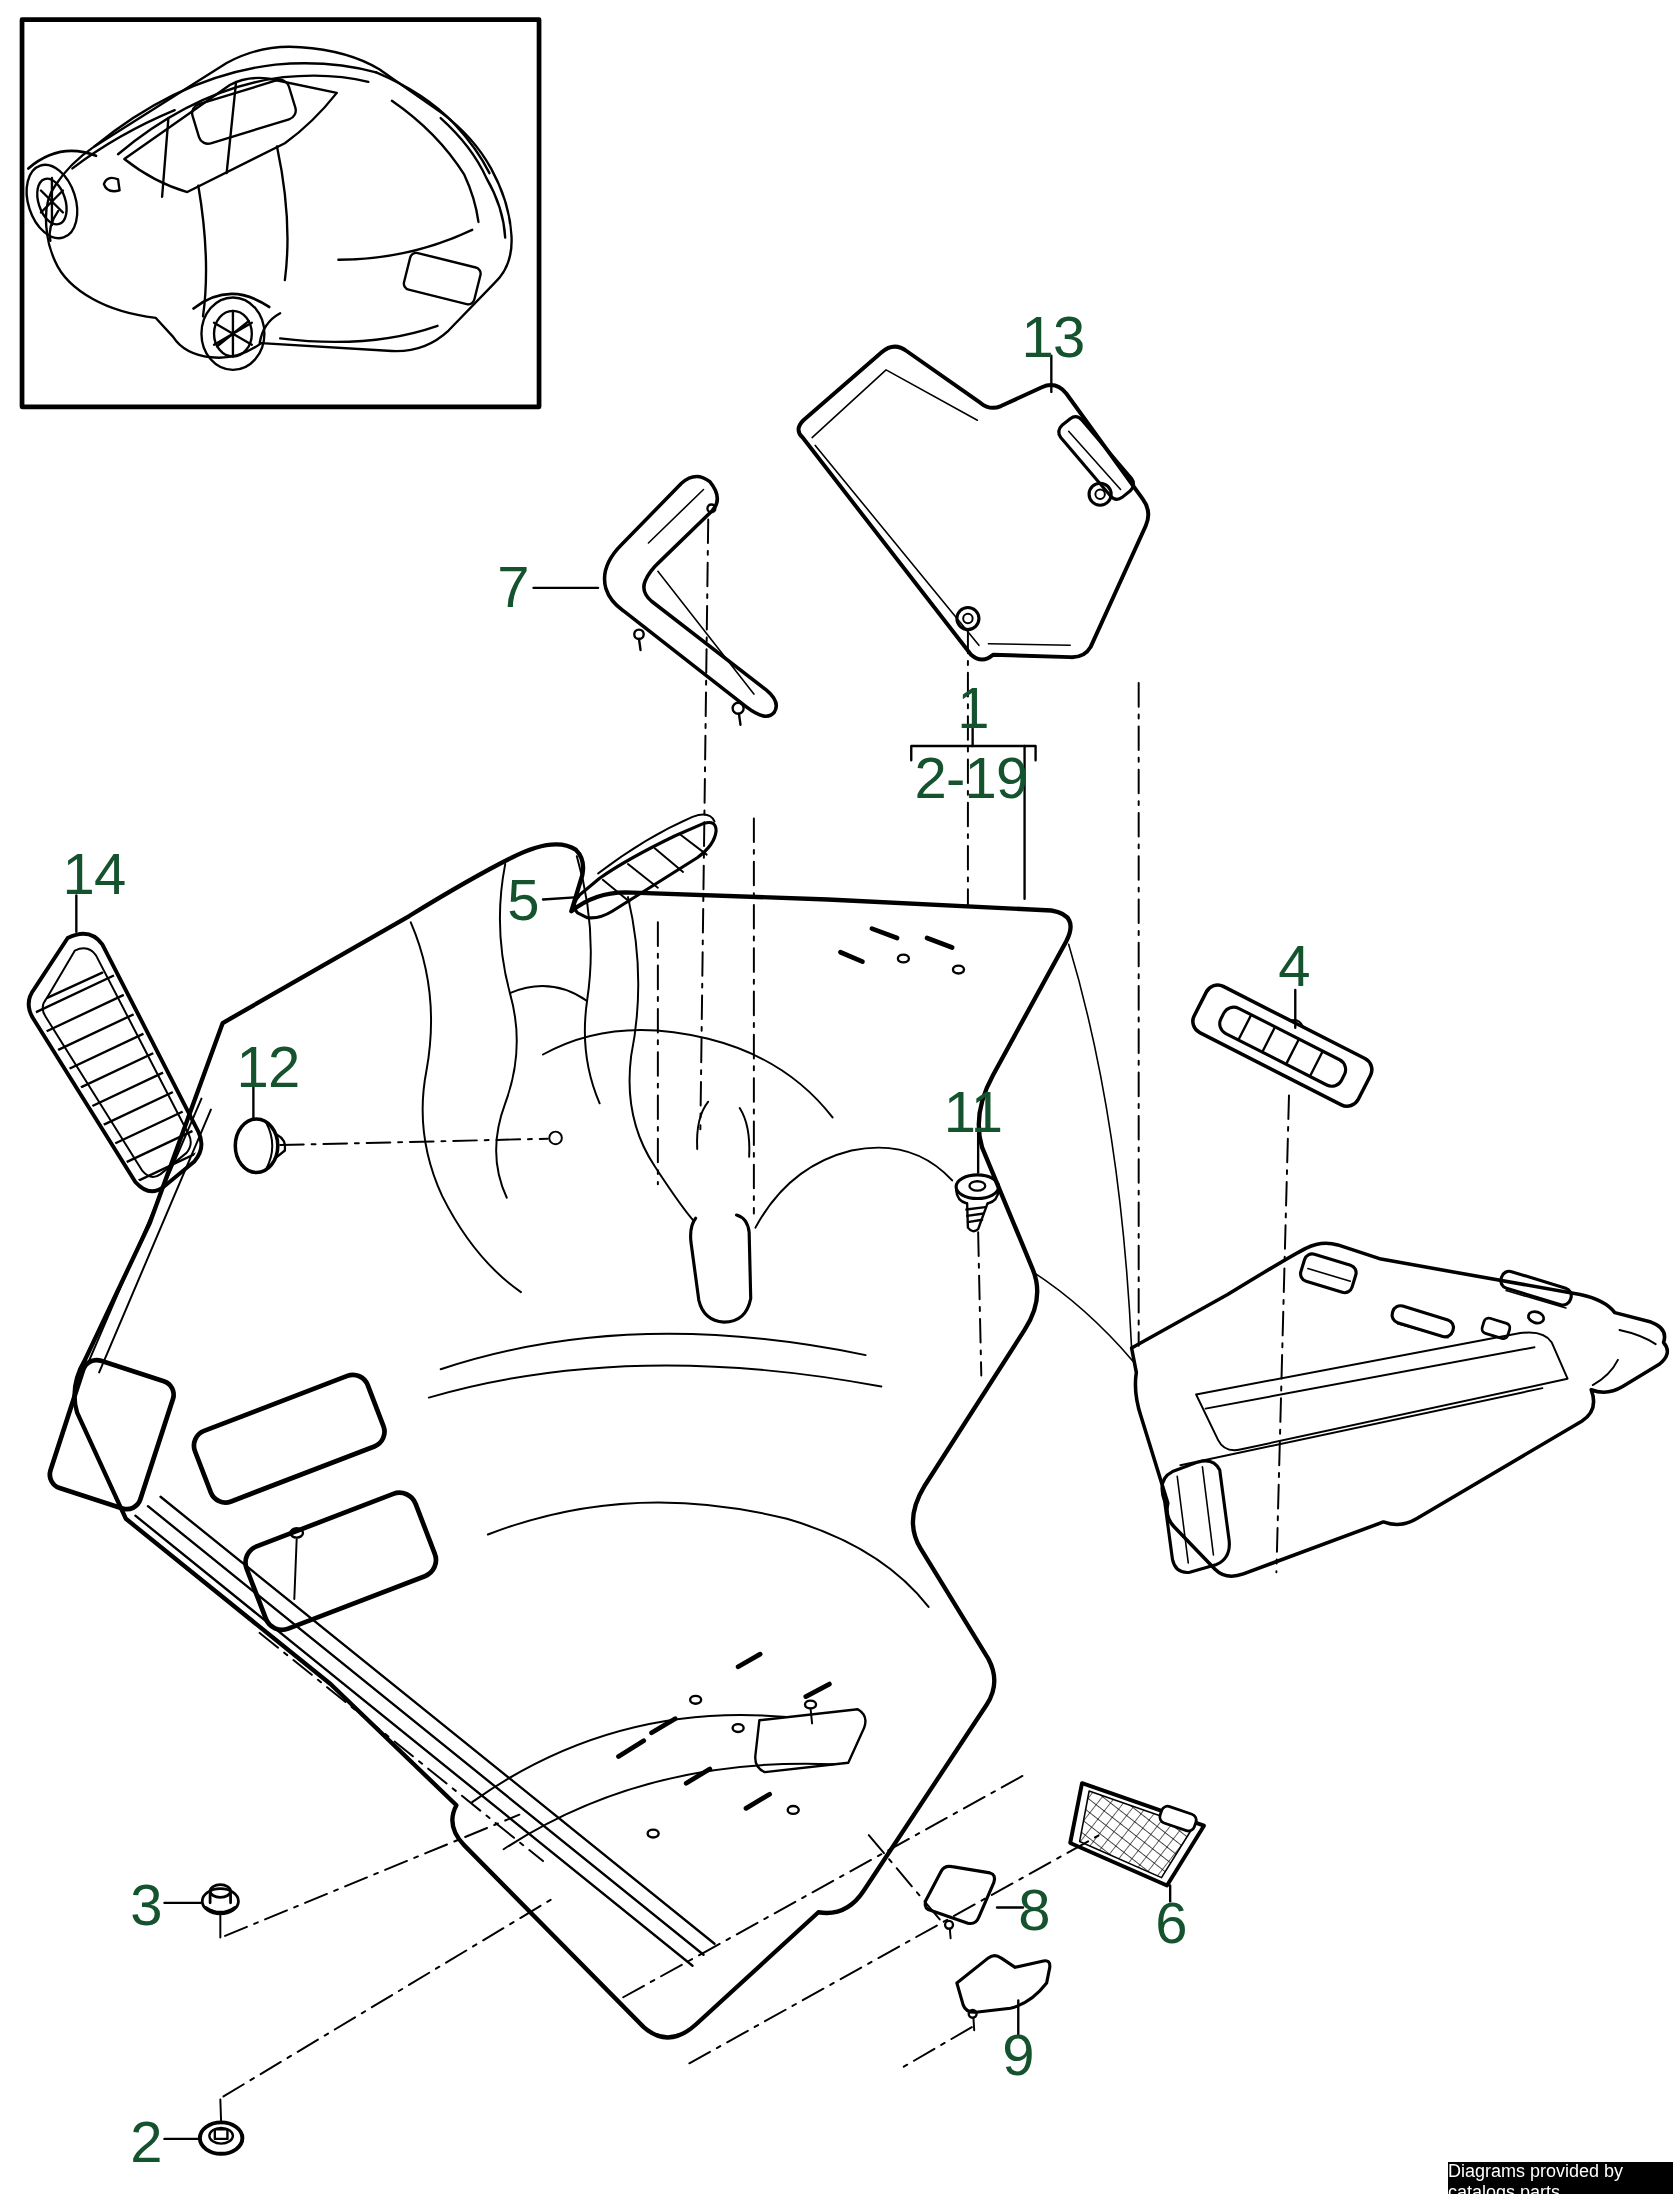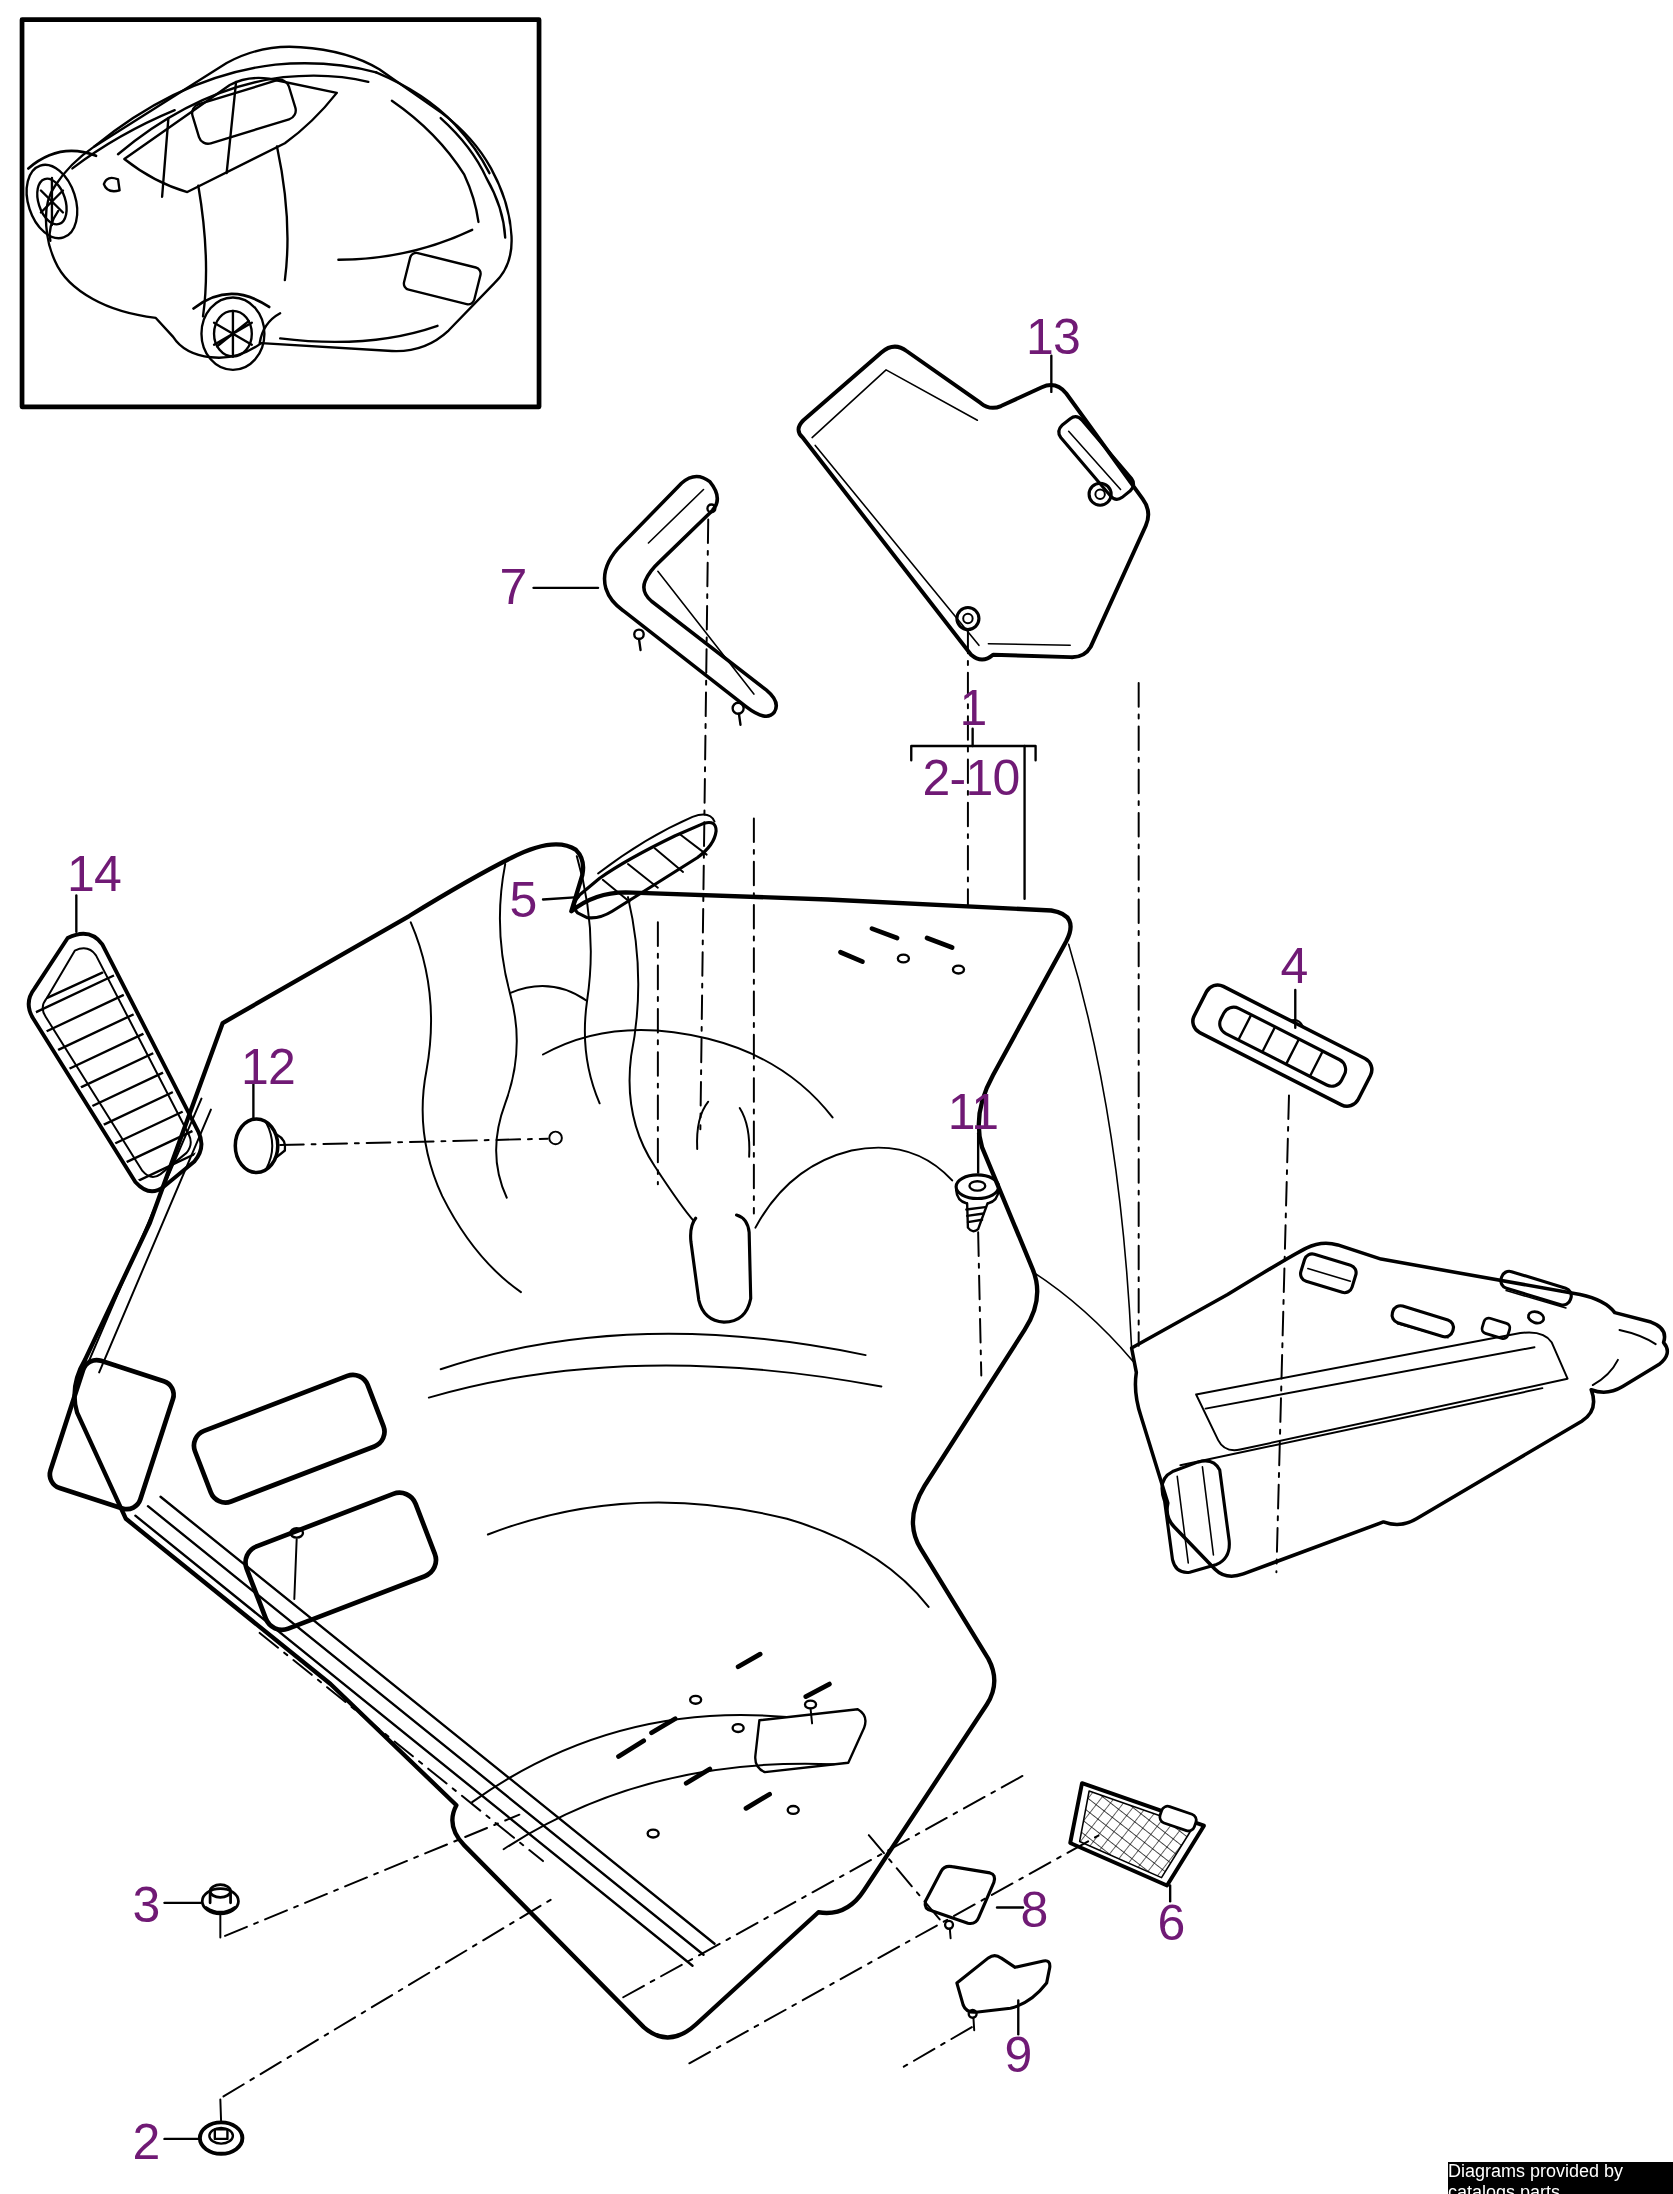--- a/index.html
+++ b/index.html
@@ -4,21 +4,21 @@
 <style>
   html,body{margin:0;padding:0;background:#e8e8e8;}
   #stage{
     position:relative;width:1673px;height:2194px;background:#ffffff;
     font-family:"Liberation Sans", sans-serif;overflow:hidden;
   }
   #artwork{position:absolute;left:0;top:0;width:1673px;height:2194px;}
   .callout{
     position:absolute;transform:translate(-50%,-50%);
     font-family:"Liberation Sans", sans-serif;
-    font-size:50px;line-height:1;color:#701a75;font-weight:400;
+    font-size:58px;line-height:1;color:#14532d;font-weight:400;
     letter-spacing:-0.8px;white-space:nowrap;user-select:none;
   }
   #badge{
     position:absolute;left:1448px;top:2162px;width:225px;height:39px;
     background:#000000;color:#ffffff;display:flex;align-items:center;justify-content:center;
     font-size:18px;font-family:"Liberation Sans", sans-serif;
   }
 </style>
 </head>
 <body>
@@ -303,21 +303,21 @@
     <path d="M209,2718 L252,2718"></path>
     <path d="M1267,2424 L1300,2424"></path>
     <path d="M1487,2396 L1487,2416"></path>
     <path d="M1294,2542 L1294,2585"></path>
   </g>
 </svg>
 
   <div class="callout" style="left:1053px;top:337px;">13</div>
   <div class="callout" style="left:513px;top:587px;">7</div>
   <div class="callout" style="left:973px;top:708px;">1</div>
-  <div class="callout" style="left:971px;top:778px;">2-10</div>
+  <div class="callout" style="left:971px;top:778px;">2-19</div>
   <div class="callout" style="left:523px;top:900px;">5</div>
   <div class="callout" style="left:76px;top:874px;margin-left:18px;">14</div>
   <div class="callout" style="left:268px;top:1067px;">12</div>
   <div class="callout" style="left:1294px;top:966px;">4</div>
   <div class="callout" style="left:973px;top:1112px;">11</div>
   <div class="callout" style="left:146px;top:1905px;">3</div>
   <div class="callout" style="left:146px;top:2142px;">2</div>
   <div class="callout" style="left:1034px;top:1910px;">8</div>
   <div class="callout" style="left:1171px;top:1923px;">6</div>
   <div class="callout" style="left:1018px;top:2055px;">9</div>

